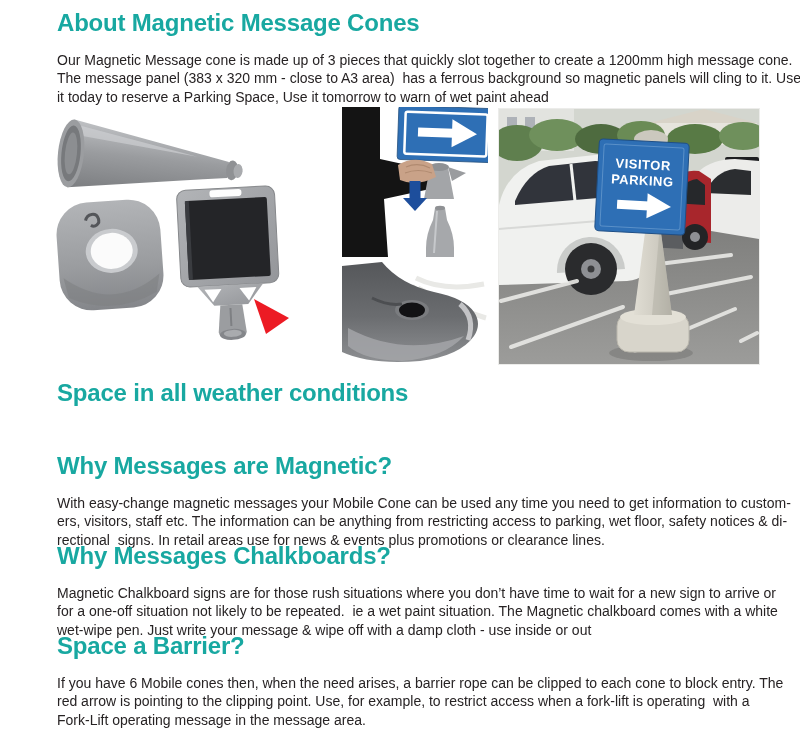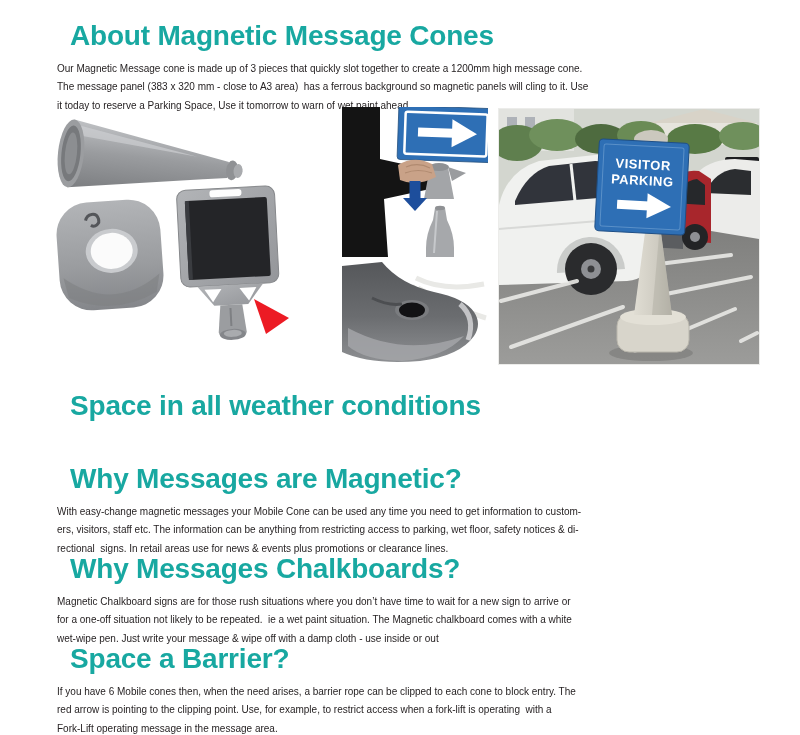--- a/index.html
+++ b/index.html
@@ -2,25 +2,25 @@
 <html><head>
 <meta charset="utf-8">
 <style>
   html,body { margin:0; padding:0; background:#ffffff; }
   .page {
     position:relative; width:800px; height:735px; background:#ffffff;
     font-family:"Liberation Sans", sans-serif; overflow:hidden;
   }
   .sec { position:absolute; left:57px; width:700px; }
   .sec h2 {
-    margin:13px; font-size:28px; line-height:23px; font-weight:700;
+    margin:0; font-size:24px; line-height:23px; font-weight:700;
     color:#18a8a1; letter-spacing:-0.2px;
   }
   .sec p {
-    margin:5px 0 0 0; font-size:10px; line-height:18.4px;
+    margin:17px 0 0 0; font-size:14px; line-height:18.4px;
     color:#272324; white-space:pre;
   }
   figure { position:absolute; margin:0; padding:0; }
   figure svg { display:block; }
   .photo-frame { outline:1px solid #ececea; }
 </style>
 </head>
 <body>
 
 <div class="page">

